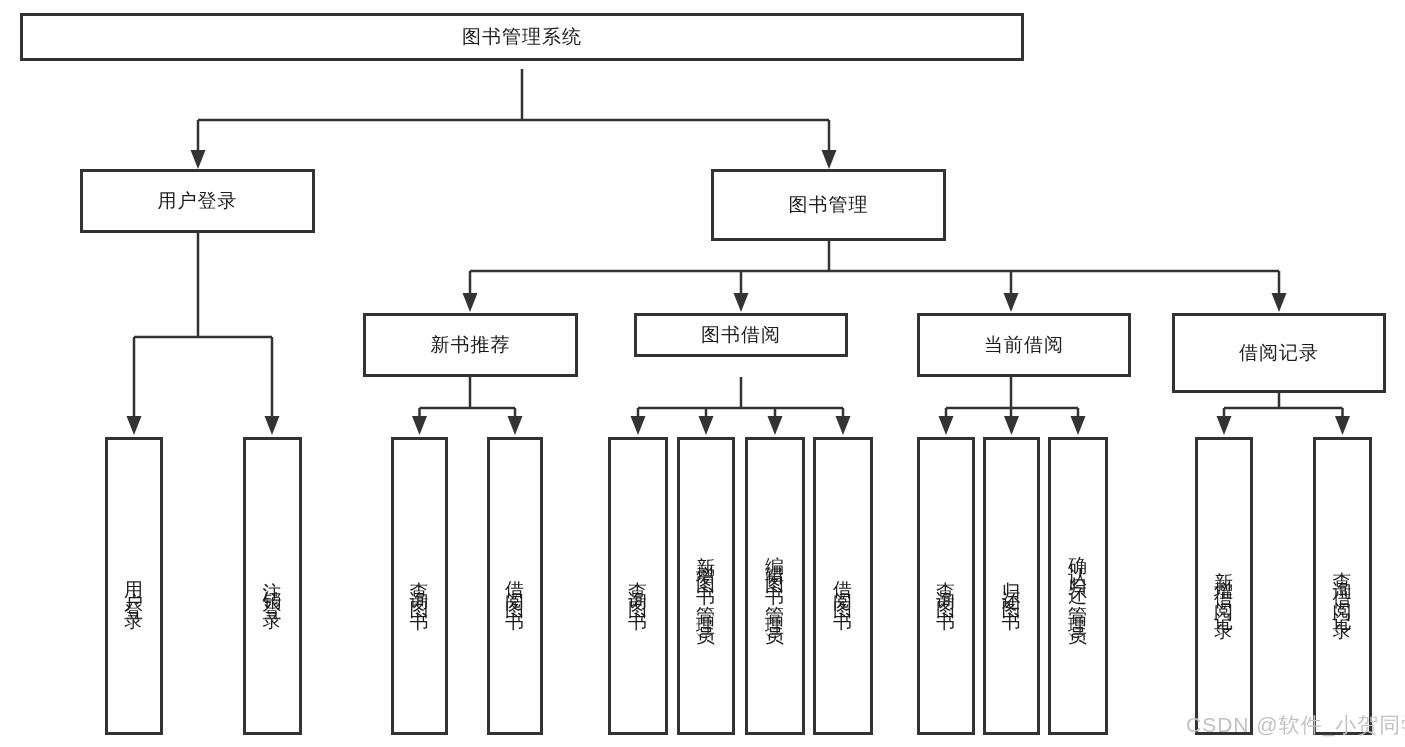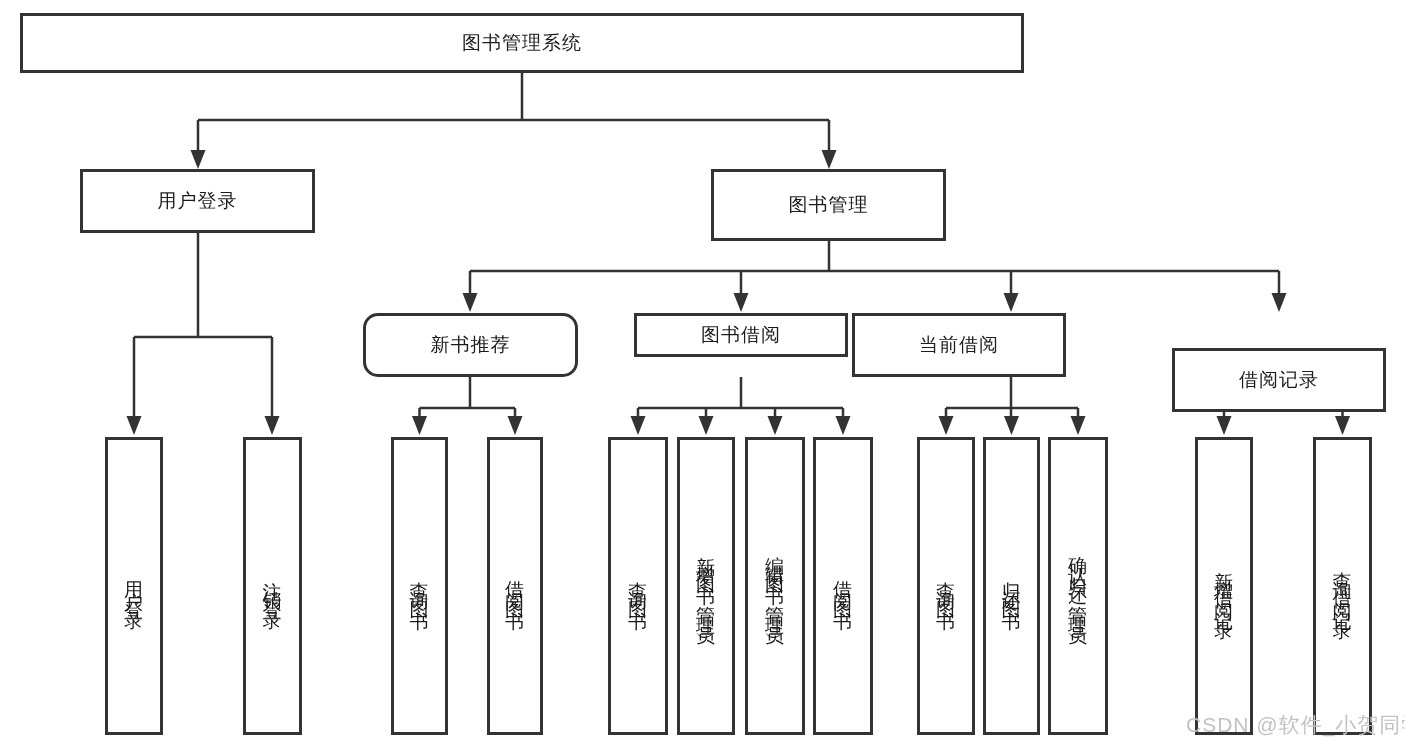--- a/index.html
+++ b/index.html
@@ -85,29 +85,29 @@
       <path d="M767.5 416 h15 L775 435 z"></path>
       <path d="M835.5 416 h15 L843 435 z"></path>
       <path d="M938.5 416 h15 L946 435 z"></path>
       <path d="M1004 416 h15 L1011.5 435 z"></path>
       <path d="M1070.5 416 h15 L1078 435 z"></path>
       <path d="M1216.5 416 h15 L1224 435 z"></path>
       <path d="M1335 416 h15 L1342.5 435 z"></path>
     </g>
   </svg>
 
-  <div class="node" style="left:20px; top:13px; width:1004px; height:60px;text-align:right;">图书管理系统</div>
+  <div class="node" style="left:20px; top:13px; width:1004px; height:48px;text-align:right;">图书管理系统</div>
 
   <div class="node" style="left:80px; top:169px; width:235px; height:64px;">用户登录</div>
   <div class="node" style="left:711px; top:169px; width:235px; height:72px;">图书管理</div>
 
-  <div class="node" style="left:363px; top:313px; width:215px; height:64px;border-radius:15px;">新书推荐</div>
+  <div class="node" style="left:363px; top:313px; width:215px; height:64px;">新书推荐</div>
   <div class="node" style="left:634px; top:313px; width:214px; height:44px;">图书借阅</div>
-  <div class="node" style="left:852px; top:313px; width:214px; height:64px;">当前借阅</div>
-  <div class="node" style="left:1172px; top:313px; width:214px; height:64px;margin-top:35px;">借阅记录</div>
+  <div class="node" style="left:917px; top:313px; width:214px; height:64px;">当前借阅</div>
+  <div class="node" style="left:1172px; top:313px; width:214px; height:80px;">借阅记录</div>
 
   <div class="node vnode" style="left:105px; top:437px; width:58px; height:298px;">用户登录</div>
   <div class="node vnode" style="left:243px; top:437px; width:59px; height:298px;">注销登录</div>
 
   <div class="node vnode" style="left:391px; top:437px; width:57px; height:298px;">查询图书</div>
   <div class="node vnode" style="left:487px; top:437px; width:56px; height:298px;">借阅图书</div>
 
   <div class="node vnode" style="left:608px; top:437px; width:60px; height:298px;">查询图书</div>
   <div class="node vnode" style="left:677px; top:437px; width:58px; height:298px;">新增图书（管理员）</div>
   <div class="node vnode" style="left:745px; top:437px; width:60px; height:298px;">编辑图书（管理员）</div>

